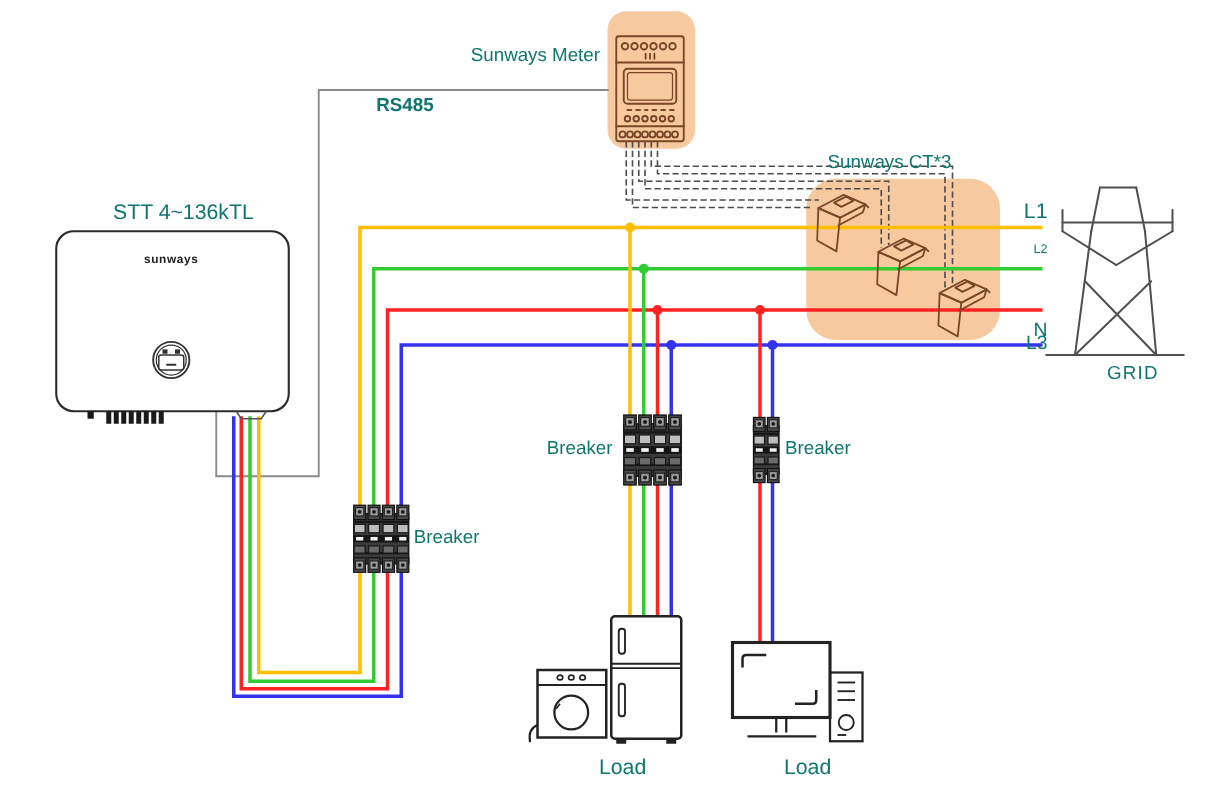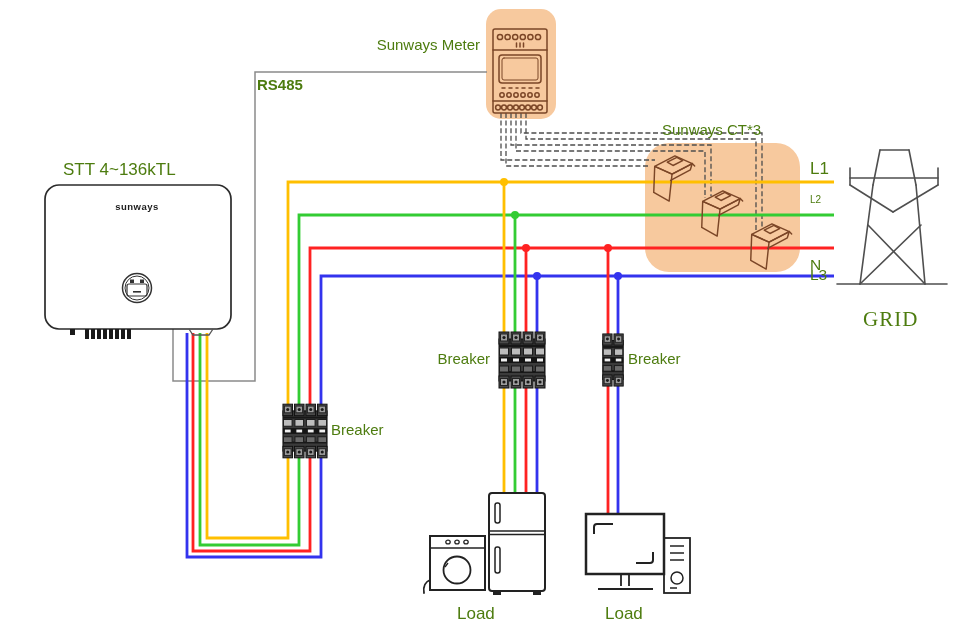--- a/index.html
+++ b/index.html
@@ -1,23 +1,23 @@
 <!DOCTYPE html>
 <html style="--l1_yellow: #FFBF00; --l2_green: #33CC33; --l3_red: #FF2222; --n_blue: #3333EE; --highlight_orange: #F7C99E; --device_brown: #7B4627; --rs485_gray: #8A8A8A;"><head>
 <meta charset="utf-8">
 <style>
   html,body{margin:0;padding:0;background:#fff;}
   #canvas{
     position:relative;width:980px;height:643px;background:#ffffff;
     font-family:"Liberation Sans",sans-serif;color:#000;overflow:hidden;
   }
   .abs{position:absolute;}
-  .label{position:absolute;font-size:15px;line-height:1.1;color:#4d7c0f;white-space:nowrap;}
-  .bold{font-weight:bold;}
-  .center{text-align:left;}
+  .label{position:absolute;font-size:15px;line-height:1.1;color:#0f766e;white-space:nowrap;}
+  .bold{font-weight:bold;margin-left:44px;}
+  .center{text-align:right;}
   .right{text-align:right;}
   .hl{position:absolute;background:var(--highlight_orange,#F7C99E);}
   svg{display:block;overflow:visible;}
   .wire{fill:none;stroke-linecap:butt;stroke-linejoin:miter;}
   .w-l1{stroke:var(--l1_yellow,#FFBF00);stroke-width:2.8;}
   .w-l2{stroke:var(--l2_green,#33CC33);stroke-width:2.8;}
   .w-l3{stroke:var(--l3_red,#FF2222);stroke-width:2.8;}
   .w-n {stroke:var(--n_blue,#3333EE);stroke-width:2.8;}
   .w-rs485{stroke:var(--rs485_gray,#8A8A8A);stroke-width:1.5;}
   .w-dash{stroke:#4d4d4d;stroke-width:1.3;stroke-dasharray:5 2.6;}
@@ -360,16 +360,16 @@
   <div class="label bold" style="left:257px;top:77px;">RS485</div>
   <div class="label center" style="left:63px;top:161px;width:140px;font-size:17px;">STT 4~136kTL</div>
   <div class="label" style="left:662px;top:110px;margin-top:12px;">Sunways CT*3</div>
   <div class="label right" style="left:420px;top:351px;width:70px;">Breaker</div>
   <div class="label" style="left:628px;top:351px;">Breaker</div>
   <div class="label" style="left:331px;top:422px;">Breaker</div>
   <div class="label center" style="left:810px;top:160px;width:28px;font-size:17px;">L1</div>
   <div class="label center" style="left:810px;top:194px;width:28px;font-size:10px;">L2</div>
   <div class="label center" style="left:810px;top:226px;width:28px;font-size:15.5px;margin-top:40px;">L3</div>
   <div class="label center" style="left:810px;top:256px;width:28px;font-size:15.5px;">N</div>
-  <div class="label center" style="left:863px;top:308px;width:64px;font-size:21px;letter-spacing:1px;font-family:Liberation Serif, serif;">GRID</div>
+  <div class="label center" style="left:863px;top:291px;width:64px;font-size:15px;letter-spacing:1px;">GRID</div>
   <div class="label center" style="left:457px;top:605px;width:60px;font-size:17px;">Load</div>
   <div class="label center" style="left:605px;top:605px;width:60px;font-size:17px;">Load</div>
 </div>
 
 </body></html>

